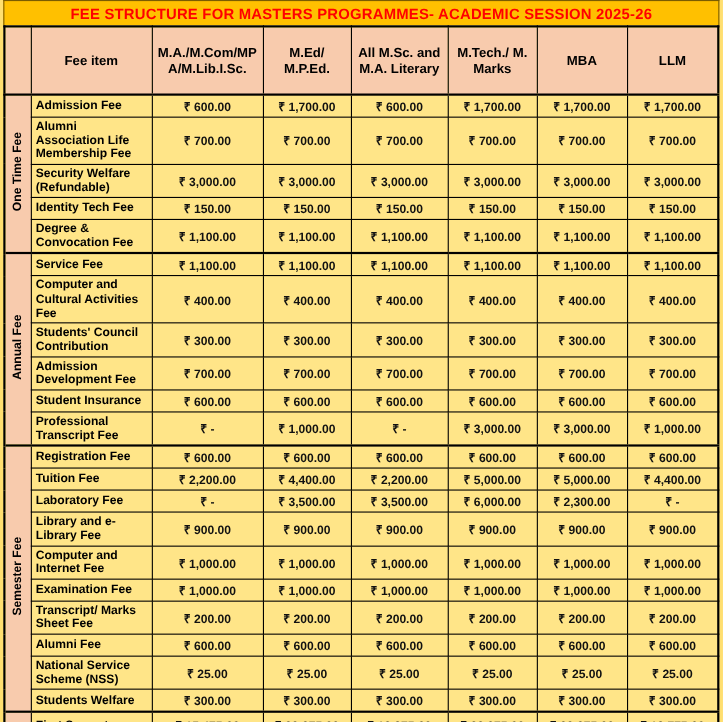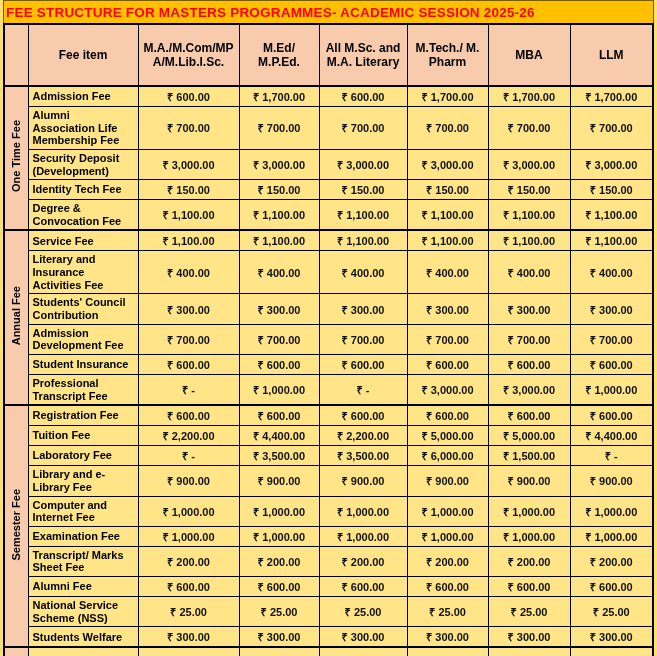--- a/index.html
+++ b/index.html
@@ -8,21 +8,21 @@
     font-family:"Liberation Sans", sans-serif;
     width:657px;
   }
   .sheet { width:651px; margin:0 3px; padding-top:0; }
   .title-bar {
     background:#FFC000;
     color:#FF0000;
     font-weight:bold;
     font-size:13.5px;
     letter-spacing:0.2px;
-    text-align:left;
+    text-align:center;
     padding:4px 2px 3px 2px;
     border:1px solid #7a5c00;
     border-bottom:none;
   }
   table.fee-table {
     border-collapse:collapse;
     width:100%;
     table-layout:fixed;
     background:#FFE588;
     border:2px solid #000;
@@ -103,21 +103,21 @@
       <col style="width:82px">
       <col>
     </colgroup>
     <thead>
       <tr>
         <th></th>
         <th>Fee item</th>
         <th class="break-all">M.A./M.Com/MPA/M.Lib.I.Sc.</th>
         <th>M.Ed/ M.P.Ed.</th>
         <th>All M.Sc. and M.A. Literary</th>
-        <th>M.Tech./ M. Pharm</th>
+        <th>M.Tech./ M. Marks</th>
         <th>MBA</th>
         <th>LLM</th>
       </tr>
     </thead>
     <tbody>
         <tr class="section-start">
           <th class="vlabel" rowspan="5"><span>One Time Fee</span></th>
           <td class="item">Admission Fee</td>
           <td class="val">₹ 600.00</td>
           <td class="val">₹ 1,700.00</td>
@@ -129,21 +129,21 @@
         <tr>
           <td class="item">Alumni Association Life Membership Fee</td>
           <td class="val">₹ 700.00</td>
           <td class="val">₹ 700.00</td>
           <td class="val">₹ 700.00</td>
           <td class="val">₹ 700.00</td>
           <td class="val">₹ 700.00</td>
           <td class="val">₹ 700.00</td>
         </tr>
         <tr>
-          <td class="item">Security Deposit (Development)</td>
+          <td class="item">Security Welfare (Refundable)</td>
           <td class="val">₹ 3,000.00</td>
           <td class="val">₹ 3,000.00</td>
           <td class="val">₹ 3,000.00</td>
           <td class="val">₹ 3,000.00</td>
           <td class="val">₹ 3,000.00</td>
           <td class="val">₹ 3,000.00</td>
         </tr>
         <tr>
           <td class="item">Identity Tech Fee</td>
           <td class="val">₹ 150.00</td>
@@ -166,21 +166,21 @@
           <th class="vlabel" rowspan="6"><span>Annual Fee</span></th>
           <td class="item">Service Fee</td>
           <td class="val">₹ 1,100.00</td>
           <td class="val">₹ 1,100.00</td>
           <td class="val">₹ 1,100.00</td>
           <td class="val">₹ 1,100.00</td>
           <td class="val">₹ 1,100.00</td>
           <td class="val">₹ 1,100.00</td>
         </tr>
         <tr>
-          <td class="item">Literary and Insurance Activities Fee</td>
+          <td class="item">Computer and Cultural Activities Fee</td>
           <td class="val">₹ 400.00</td>
           <td class="val">₹ 400.00</td>
           <td class="val">₹ 400.00</td>
           <td class="val">₹ 400.00</td>
           <td class="val">₹ 400.00</td>
           <td class="val">₹ 400.00</td>
         </tr>
         <tr>
           <td class="item">Students' Council Contribution</td>
           <td class="val">₹ 300.00</td>
@@ -235,21 +235,21 @@
           <td class="val">₹ 5,000.00</td>
           <td class="val">₹ 5,000.00</td>
           <td class="val">₹ 4,400.00</td>
         </tr>
         <tr>
           <td class="item">Laboratory Fee</td>
           <td class="val">₹ -</td>
           <td class="val">₹ 3,500.00</td>
           <td class="val">₹ 3,500.00</td>
           <td class="val">₹ 6,000.00</td>
-          <td class="val">₹ 1,500.00</td>
+          <td class="val">₹ 2,300.00</td>
           <td class="val">₹ -</td>
         </tr>
         <tr>
           <td class="item">Library and e-Library Fee</td>
           <td class="val">₹ 900.00</td>
           <td class="val">₹ 900.00</td>
           <td class="val">₹ 900.00</td>
           <td class="val">₹ 900.00</td>
           <td class="val">₹ 900.00</td>
           <td class="val">₹ 900.00</td>

